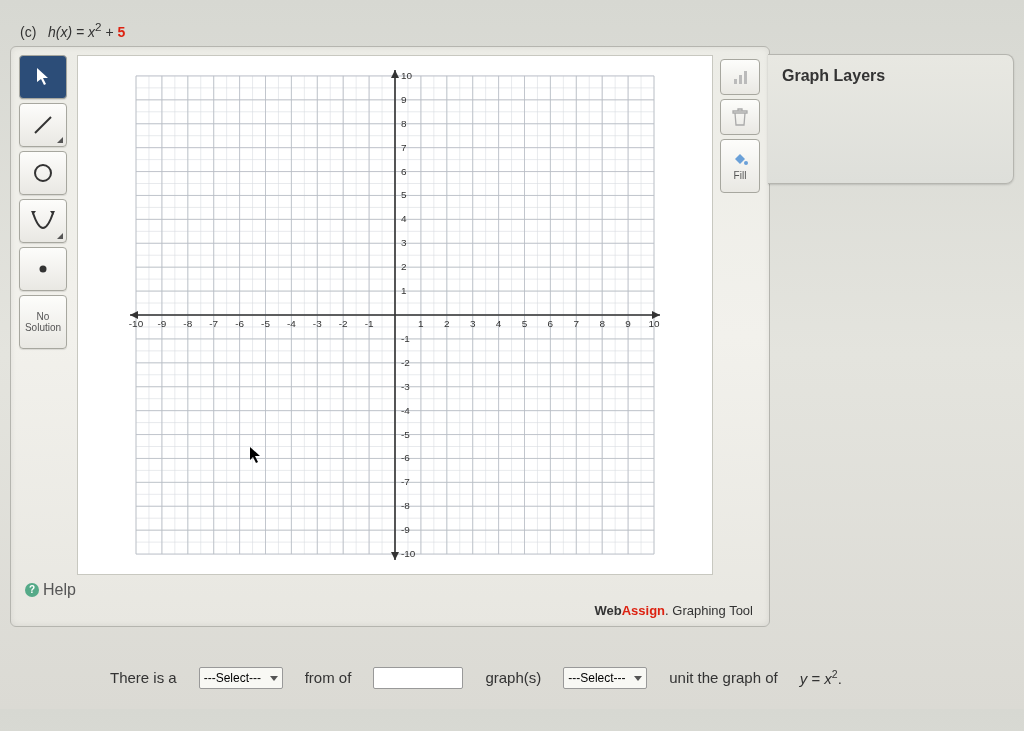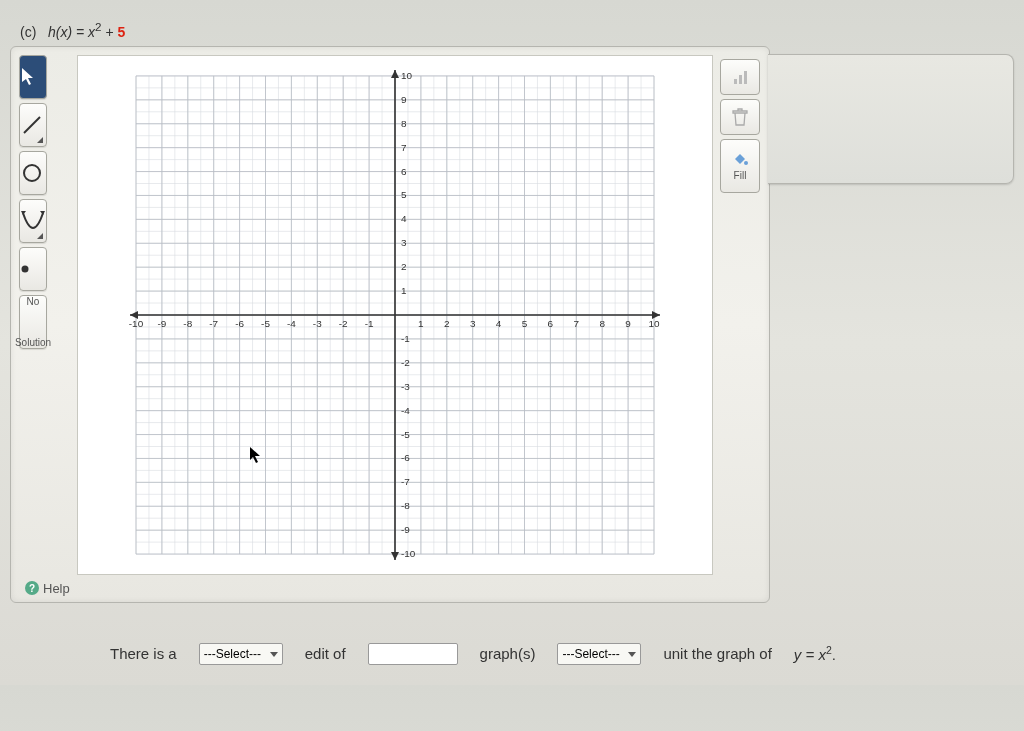--- a/index.html
+++ b/index.html
@@ -23,25 +23,25 @@
     border: 1px solid #b5b5af;
     border-radius: 6px;
     padding: 6px;
     display: flex;
     flex-direction: column;
     box-shadow: inset 0 0 6px rgba(0,0,0,.08);
   }
   .tool-row { display: flex; flex: 1; }
   .toolbox { width: 56px; display: flex; flex-direction: column; gap: 4px; padding: 2px; }
   .tool-btn {
-    width: 28px; height: 44px;
+    width: 48px; height: 44px;
     background: linear-gradient(#fdfdfb,#e9e8e3);
     border: 1px solid #a7a79f;
     border-radius: 4px;
-    display: flex; align-items: center; justify-content: space-between;
+    display: flex; align-items: center; justify-content: center;
     font-size: 18px; color:#333;
     box-shadow: 0 1px 1px rgba(0,0,0,.1);
     position: relative;
   }
   .tool-btn.selected {
     background: #2c4d78;
     color: #fff;
   }
   .tool-btn.nosol {
     height: 54px;
@@ -71,21 +71,21 @@
     display:flex;align-items:center;justify-content:center;
     font-size:14px;color:#888;
   }
   .rt-btn.fill { height:54px; flex-direction:column; font-size:10px; color:#555; gap:2px;}
   .help-row { display:flex; align-items:center; padding:4px 8px 0 8px; gap:4px; }
   .help-icon {
     width:14px;height:14px;border-radius:50%;
     background:#5a8; color:#fff; font-size:10px; font-weight:bold;
     display:flex;align-items:center;justify-content:center;
   }
-  .help-text { font-size:13px; color:#555; }
+  .help-text { font-size:16px; color:#555; }
   .branding { text-align:right; font-size:13px; padding:4px 10px 2px; color:#333; }
   .branding .web { color:#333; font-weight:bold;}
   .branding .assign { color:#d21; font-weight:bold;}
   .layers-panel {
     margin-left: -2px;
     margin-top: 8px;
     flex:1;
     max-width: 250px;
     height: 130px;
     background: linear-gradient(180deg,#e8e8e2 0%, #dedfda 100%);
@@ -369,28 +369,32 @@
             </svg>
            <span>Fill</span>
         </div>
       </div>
     </div>
 
     <div class="help-row">
       <span class="help-icon">?</span>
       <span class="help-text">Help</span>
     </div>
+    <div class="branding">
+      <span class="web">Web</span><span class="assign">Assign</span><span>. Graphing Tool</span>
+    </div>
   </div>
 
   <div class="layers-panel">
+    <div class="layers-title">Graph Layers</div>
   </div>
 </div>
 
 <div class="answer-row">
   <span>There is a</span>
   <span class="sel">---Select---</span>
-  <span>edit of</span>
+  <span>from of</span>
   <span class="txtin"></span>
   <span>graph(s)</span>
   <span class="sel">---Select---</span>
   <span>unit the graph of</span>
   <span class="eq-end"><i><span>y = x</span></i><sup>2</sup><span>.</span></span>
 </div>
 
 </body></html>

